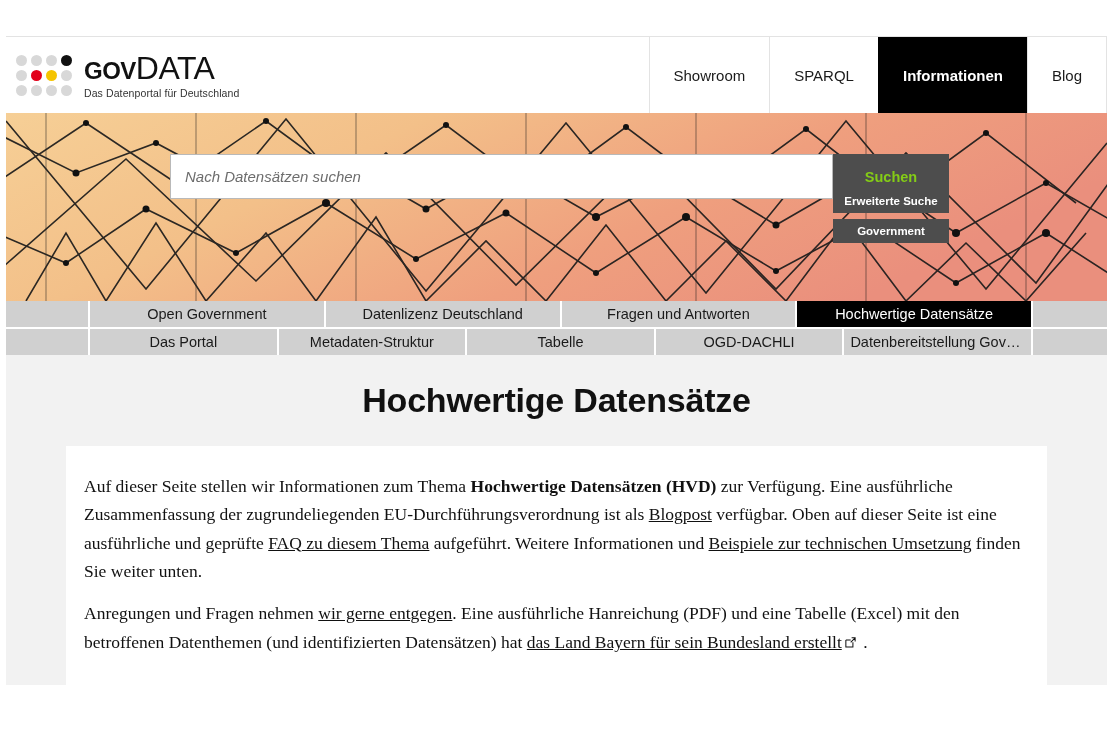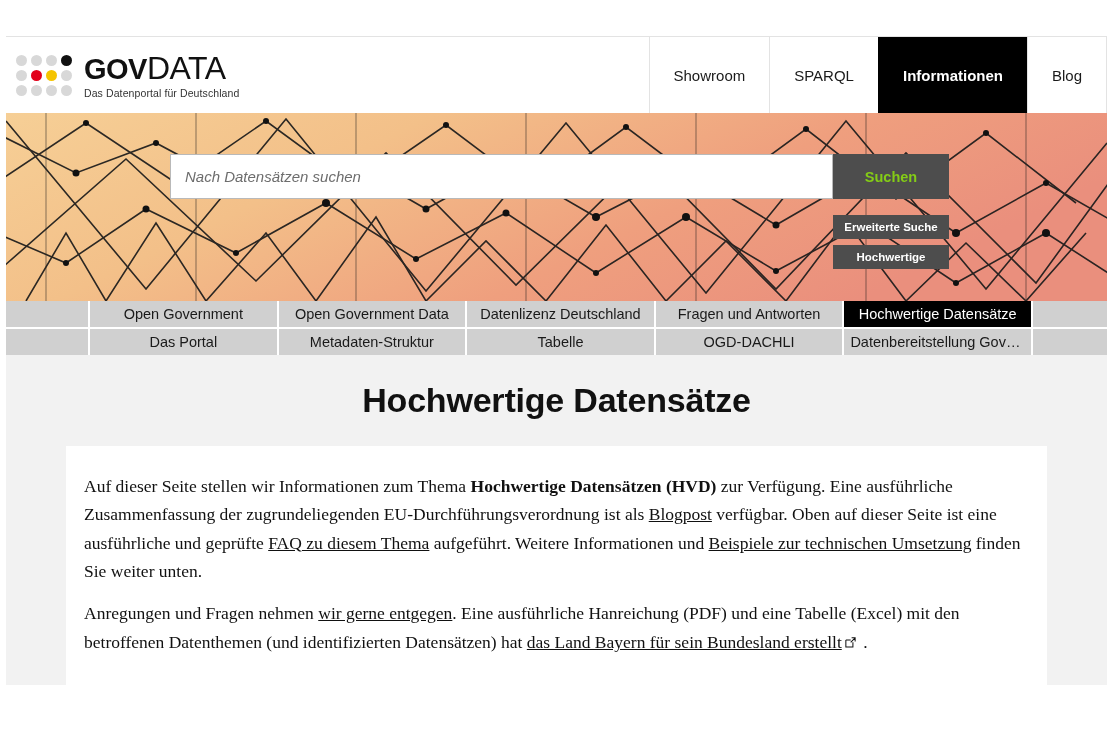--- a/index.html
+++ b/index.html
@@ -54,21 +54,21 @@
     border-radius: 50%;
     background: #d8d8d8;
   }
   .dot.black { background: #111111; }
   .dot.red   { background: #e2001a; }
   .dot.yellow{ background: #f5c400; }
   .wordmark {
     line-height: 1;
   }
   .wordmark .gov {
-    font-size: 29px;
+    font-size: 24px;
     font-weight: bold;
     letter-spacing: -0.5px;
     color: #111111;
   }
   .wordmark .data {
     font-size: 32px;
     font-weight: 300;
     letter-spacing: -0.5px;
     color: #111111;
   }
@@ -145,21 +145,21 @@
     color: #84cc16;
     font-size: 14.5px;
     font-weight: bold;
     border: none;
     cursor: pointer;
     font-family: "Liberation Sans", sans-serif;
   }
   .subbtns {
     position: absolute;
     left: 827px;
-    top: 102px;
+    top: 76px;
     width: 116px;
     display: flex;
     flex-direction: column;
     align-items: stretch;
     gap: 6px;
   }
   .subbtn {
     background: #4d4d4d;
     color: #ffffff;
     font-size: 11.5px;
@@ -339,29 +339,28 @@
       </g>
     </svg>
 
     <div class="searchwrap">
       <input class="searchinput" type="text" placeholder="Nach Datensätzen suchen" style="">
       <button class="searchbtn">Suchen</button>
     </div>
 
     <div class="subbtns">
       <div class="subbtn">Erweiterte Suche</div>
-      <div class="subbtn">Hochwertige</div>
+      <div class="subbtn">Government</div>
     </div>
   </div>
 
   <div class="tabsblock">
     <div class="tabrow">
       <div class="tab spacer"></div>
       <div class="tab">Open Government</div>
-      <div class="tab">Open Government Data</div>
       <div class="tab">Datenlizenz Deutschland</div>
       <div class="tab">Fragen und Antworten</div>
       <div class="tab active">Hochwertige Datensätze</div>
       <div class="tab spacer spacer-end"></div>
     </div>
     <div class="tabrow">
       <div class="tab spacer"></div>
       <div class="tab">Das Portal</div>
       <div class="tab">Metadaten-Struktur</div>
       <div class="tab">Tabelle</div>

